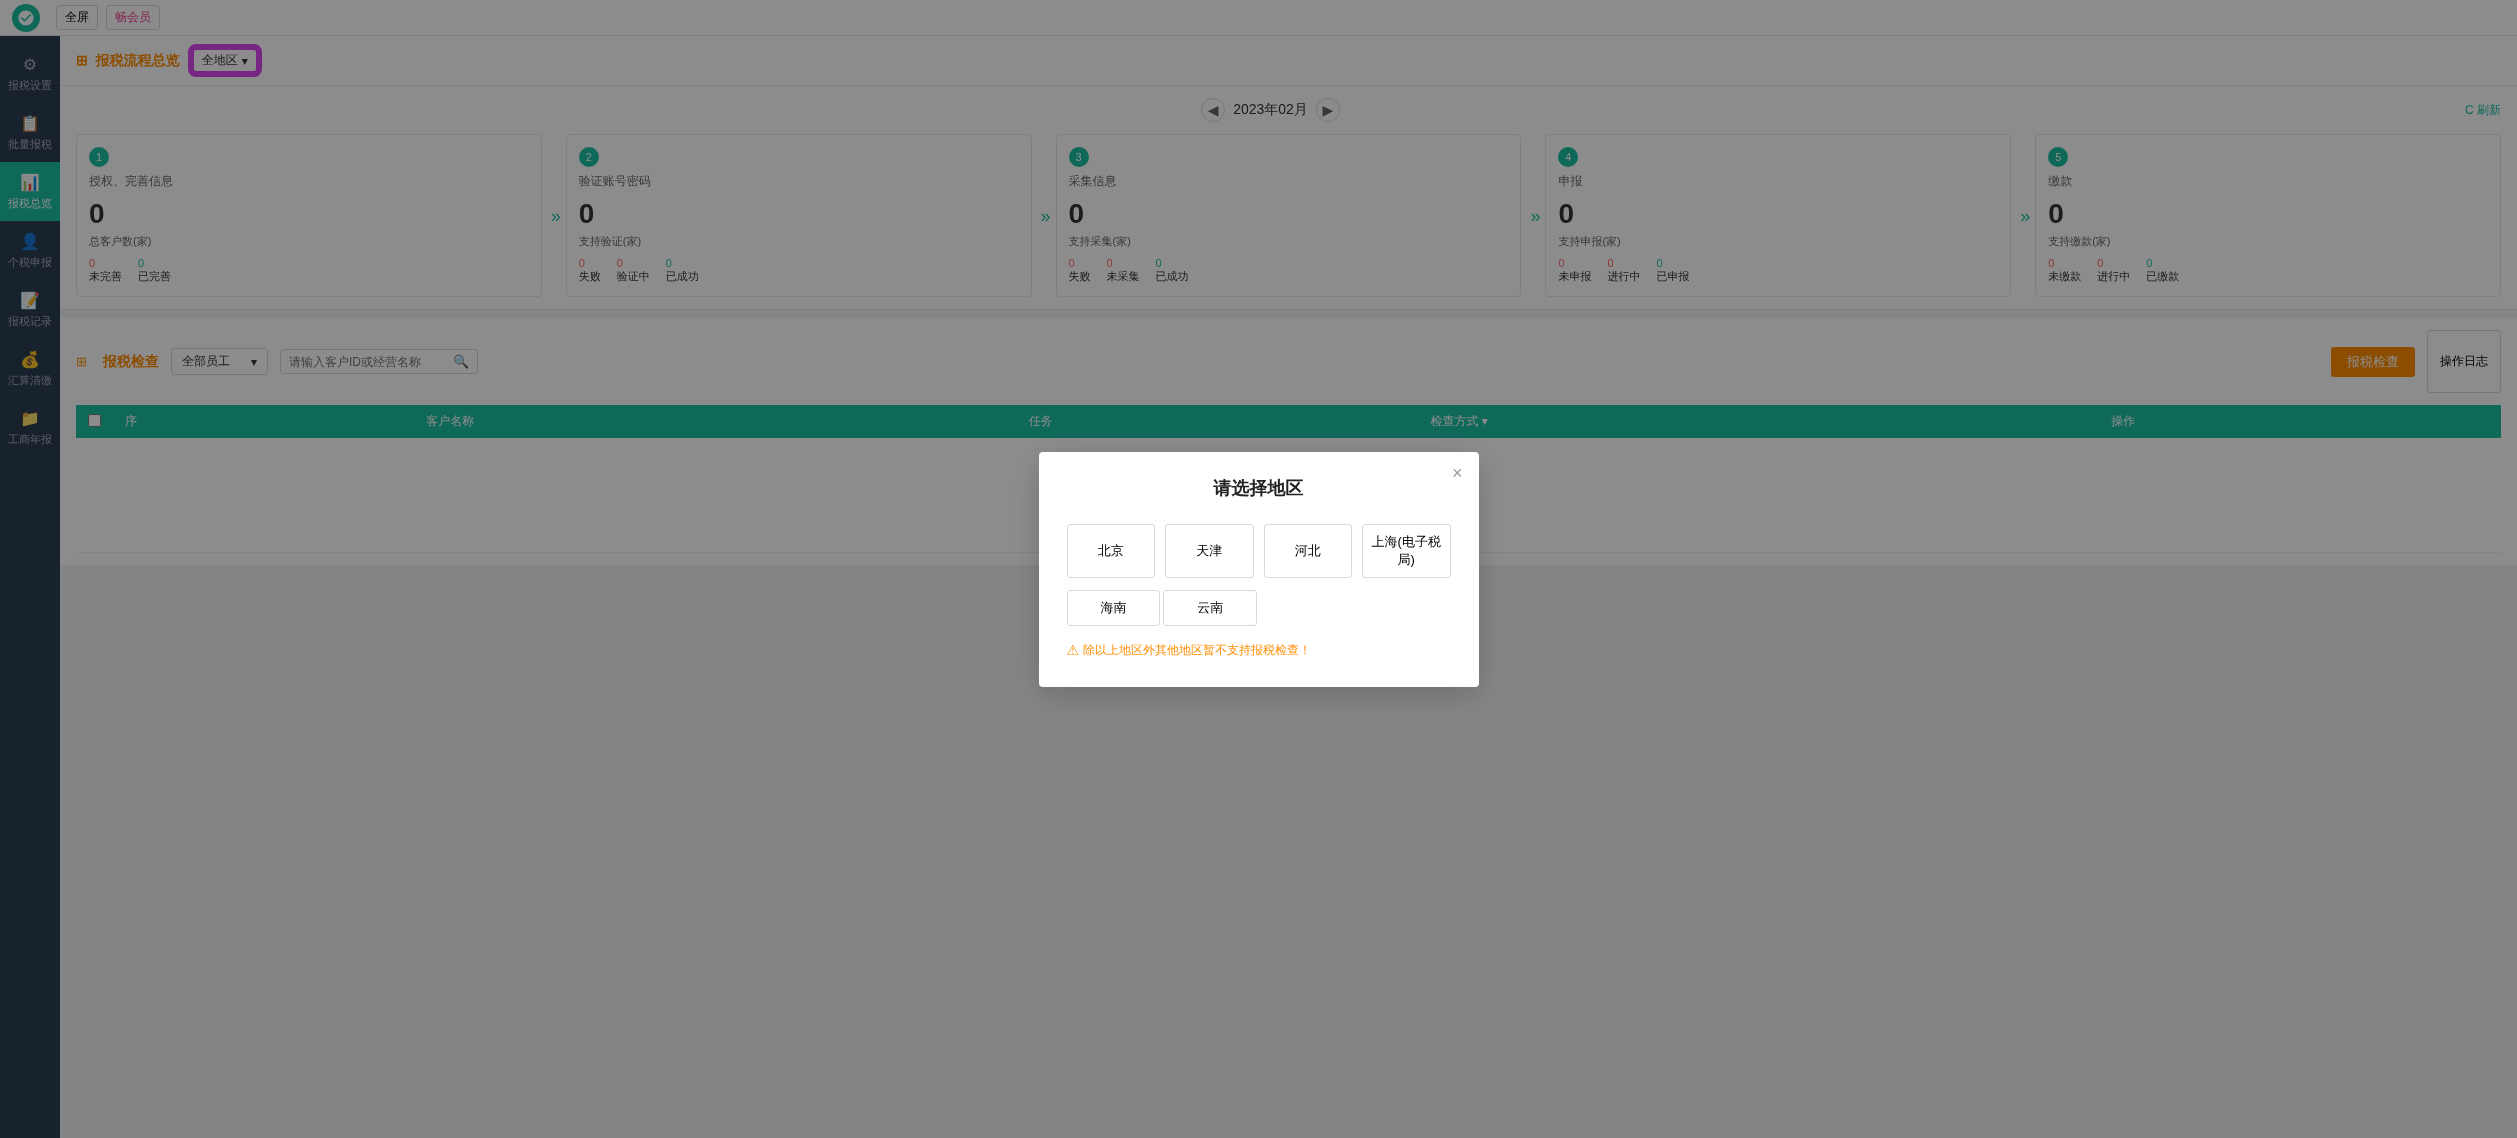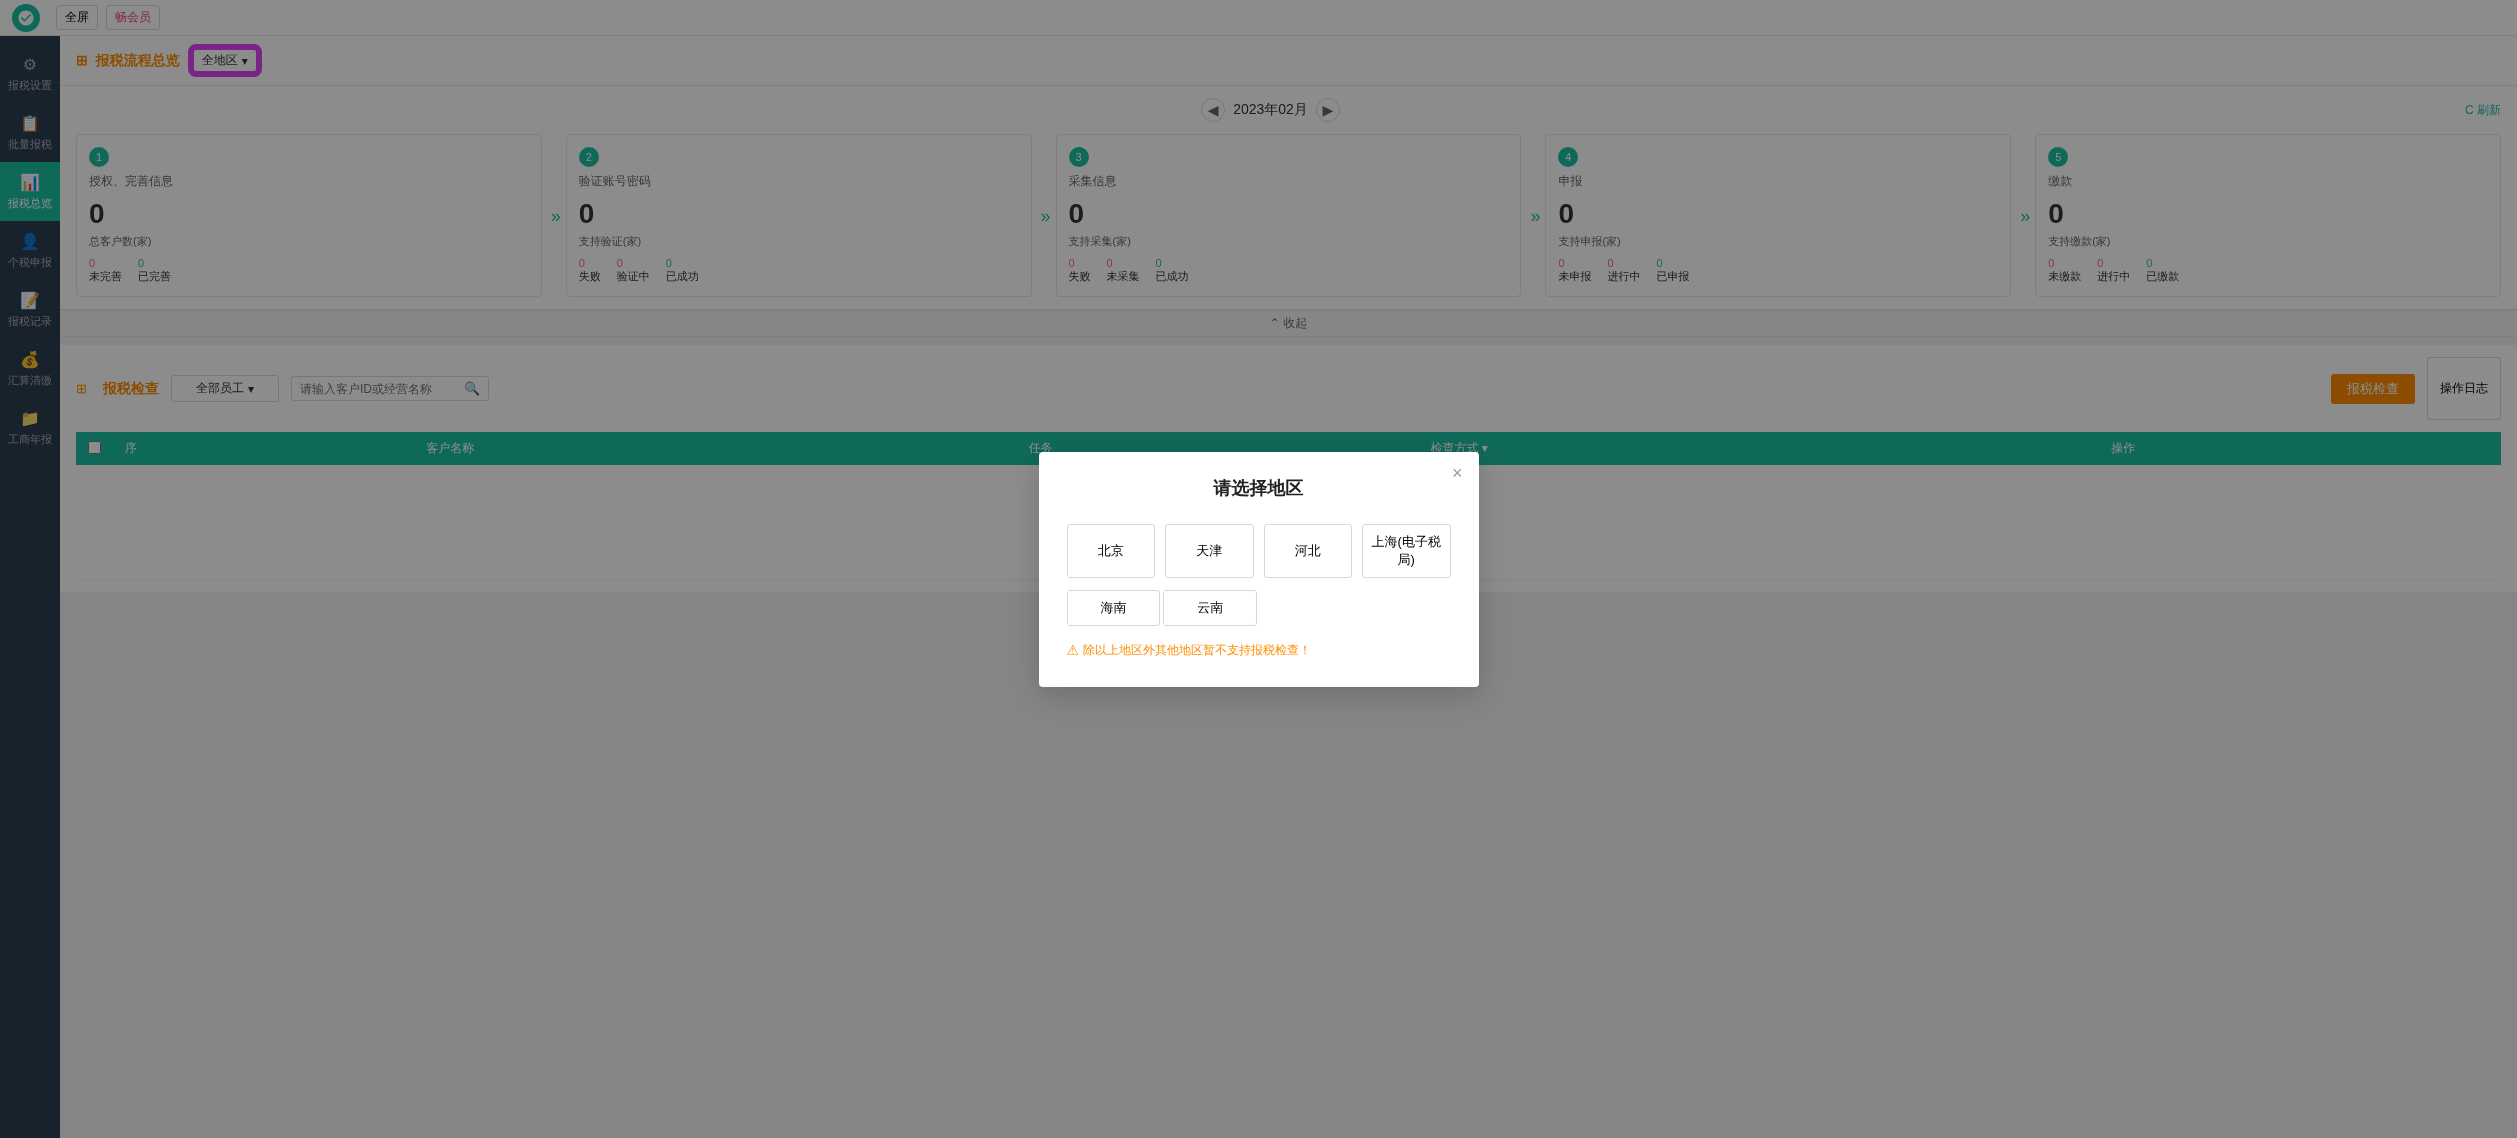--- a/index.html
+++ b/index.html
@@ -178,23 +178,23 @@
     .section-header {
       display: flex;
       align-items: center;
       gap: 12px;
       margin-bottom: 12px;
     }
     .section-title { font-size: 14px; font-weight: bold; color: #ff8c00; }
     .filter-select {
       border: 1px solid #d9d9d9;
       border-radius: 3px;
-      padding: 4px 24px;
-      font-size: 12px;
-      display: flex; align-items: center; gap: 4px;
+      padding: 4px 10px;
+      font-size: 12px;
+      display: flex; align-items: center; gap: 21px;
       cursor: pointer;
     }
     .search-input-wrap {
       display: flex;
       align-items: center;
       border: 1px solid #d9d9d9;
       border-radius: 3px;
       padding: 4px 8px;
       gap: 4px;
     }
@@ -496,21 +496,20 @@
             <div class="stat-item">
               <div class="num green">0</div>
               <div>已缴款</div>
             </div>
           </div>
         </div>
 
       </div>
     </div>
 
-    <div class="collapse-bar">⌃ 收起</div>
 
     <div class="taxcheck-section">
       <div class="section-header">
         <span style="color:#ff8c00;margin-right:4px;">⊞</span>
         <span class="section-title">报税检查</span>
         <div class="filter-select">
           <span>全部员工</span>
           <span>▾</span>
         </div>
         <div class="search-input-wrap">

